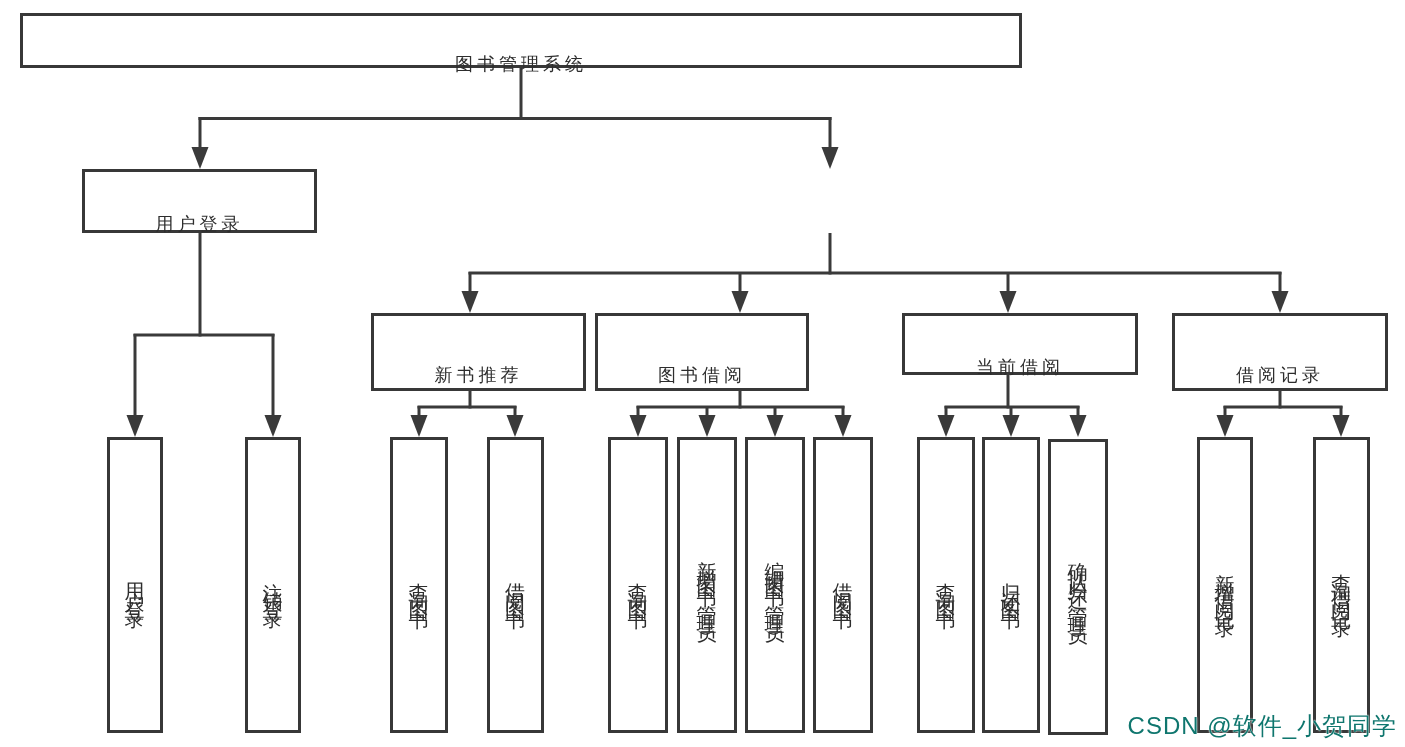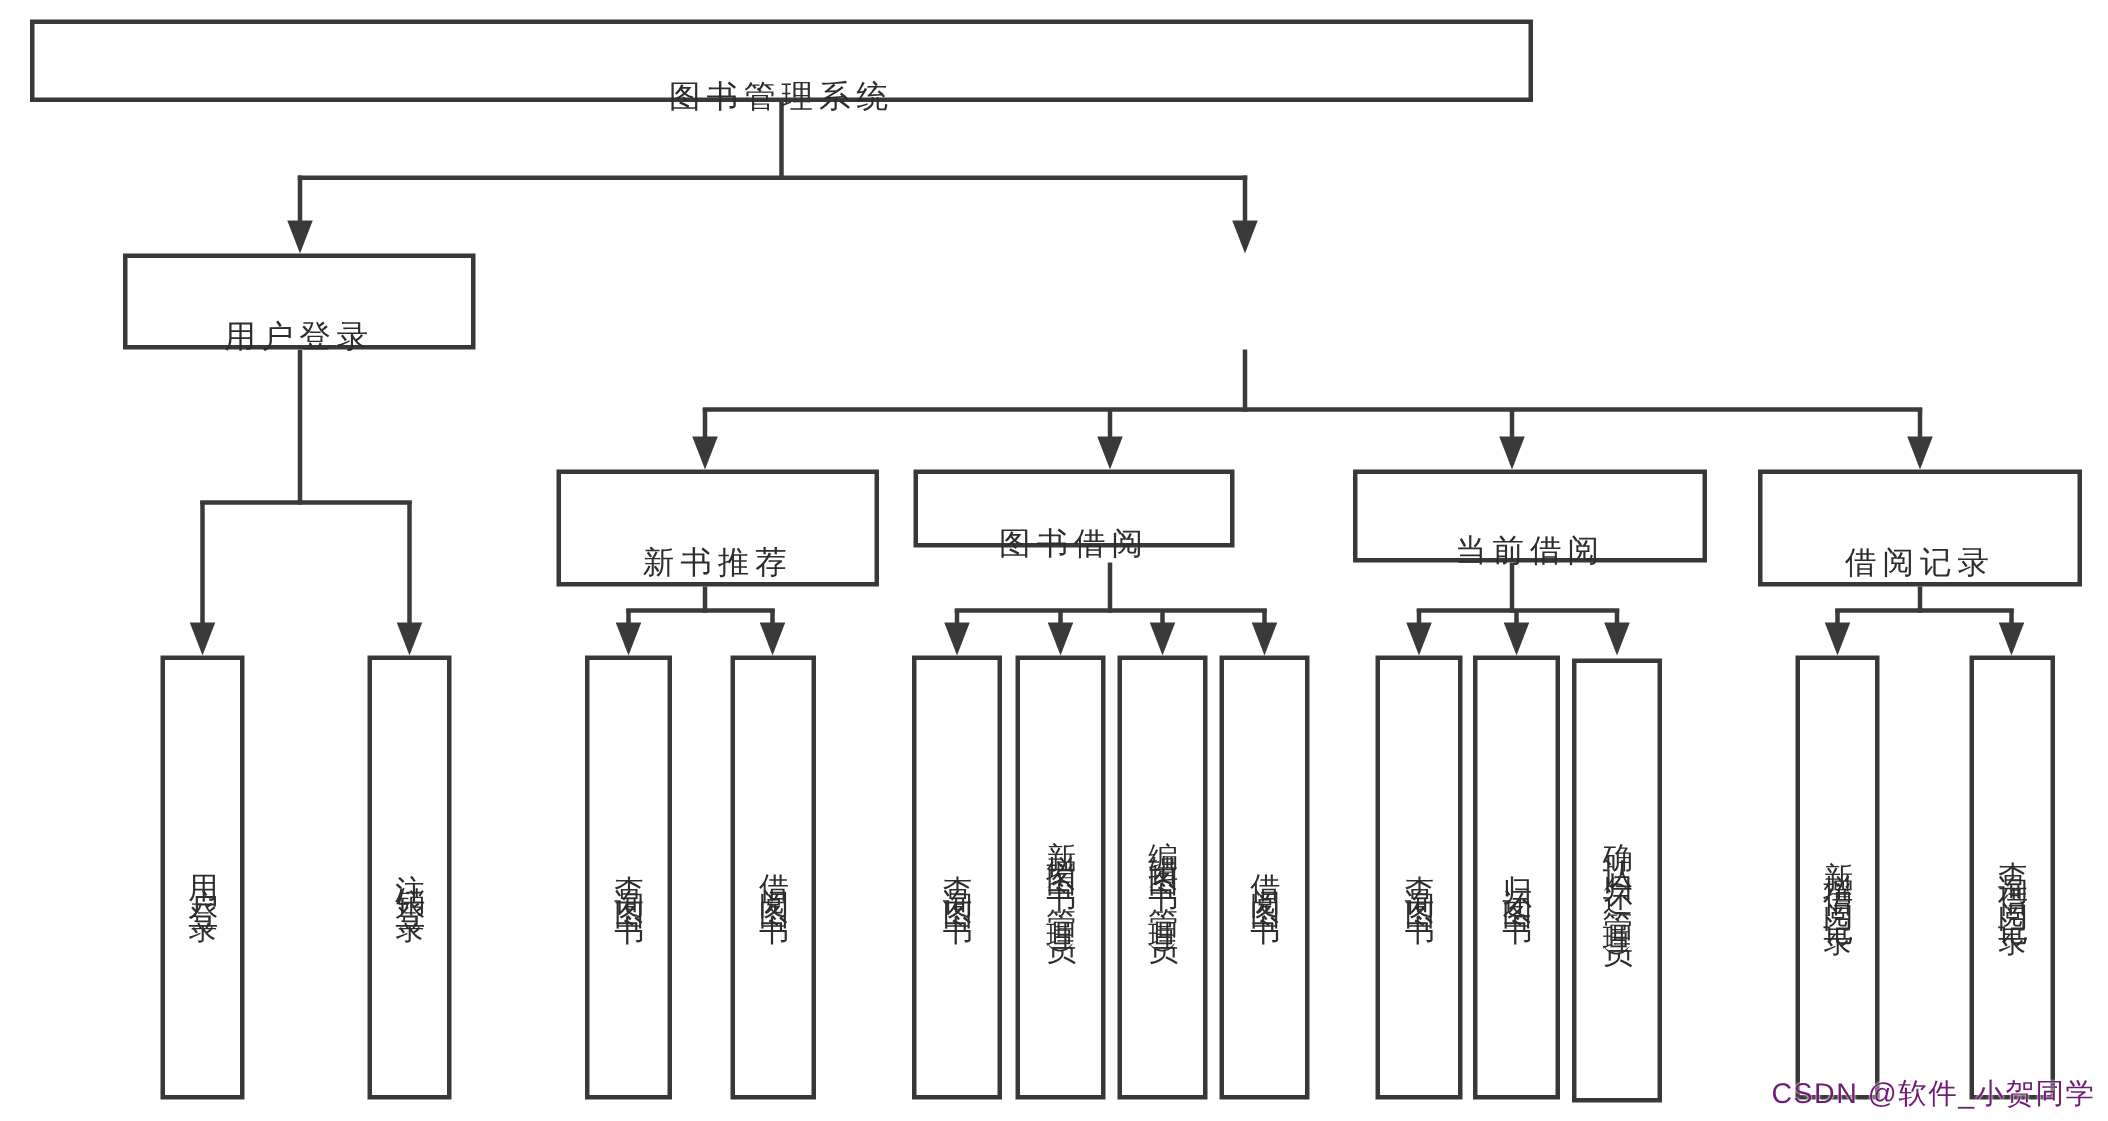--- a/index.html
+++ b/index.html
@@ -17,40 +17,40 @@
     position:absolute;
     box-sizing:border-box;
     border:3px solid #383838;
     background:#ffffff;
     display:flex;
     align-items:center;
     justify-content:center;
     color:#2d2d2d;
   }
   .hbox .lbl{
-    font-size:21px;
+    font-size:18px;
     letter-spacing:4px;
     white-space:nowrap;
     margin-top:46px;
   }
   .vbox .vlbl{
     writing-mode:vertical-rl;
     text-orientation:mixed;
     font-size:20px;
     letter-spacing:9px;
     line-height:1;
     white-space:nowrap;
   }
   .watermark{
     position:absolute;
     right:8px;
     bottom:5px;
-    font-size:19px;
+    font-size:24px;
     letter-spacing:1px;
-    color:#701a75;
+    color:#0f766e;
     text-shadow:0 0 2px #ffffff, 0 0 1px #ffffff;
     white-space:nowrap;
   }
 </style>
 </head>
 <body>
 
 <div class="stage">
 
   <svg class="connector-layer" viewBox="0 0 1405 747" xmlns="http://www.w3.org/2000/svg">
@@ -119,21 +119,21 @@
     <span class="lbl">图书管理系统</span>
   </div>
 
   <div class="box hbox" style="left:82px;top:169px;width:235px;height:64px">
     <span class="lbl">用户登录</span>
   </div>
 
   <div class="box hbox" style="left:371px;top:313px;width:215px;height:78px">
     <span class="lbl">新书推荐</span>
   </div>
-  <div class="box hbox" style="left:609px;top:313px;width:214px;height:52px">
+  <div class="box hbox" style="left:595px;top:313px;width:214px;height:78px">
     <span class="lbl">图书借阅</span>
   </div>
   <div class="box hbox" style="left:902px;top:313px;width:236px;height:62px">
     <span class="lbl">当前借阅</span>
   </div>
   <div class="box hbox" style="left:1172px;top:313px;width:216px;height:78px">
     <span class="lbl">借阅记录</span>
   </div>
 
   <div class="box vbox" style="left:107px;top:437px;width:56px;height:296px">

